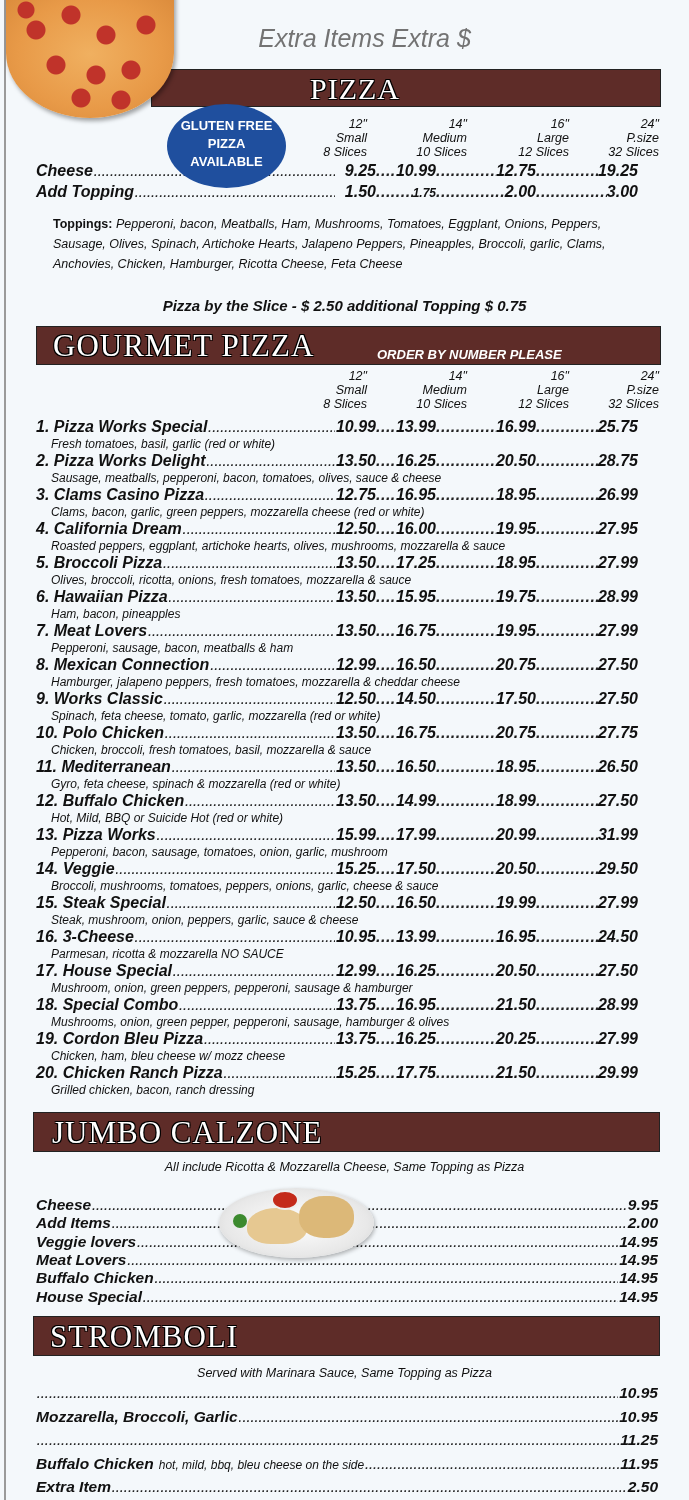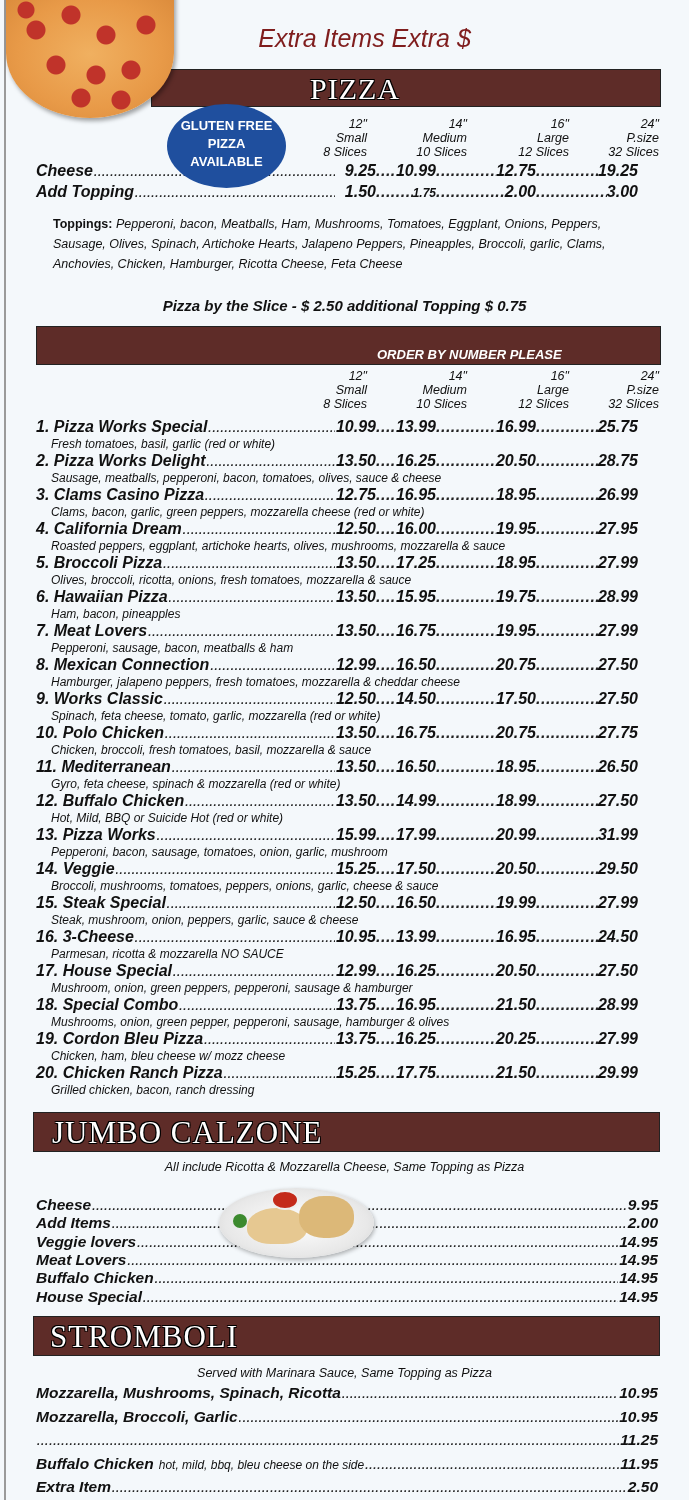--- a/index.html
+++ b/index.html
@@ -22,21 +22,21 @@
       radial-gradient(circle at 125px 80px, #c0332a 9px, transparent 10px),
       radial-gradient(circle at 75px 108px, #c0332a 9px, transparent 10px),
       radial-gradient(circle at 115px 110px, #c0332a 9px, transparent 10px),
       radial-gradient(circle at 20px 20px, #c0332a 8px, transparent 9px),
       radial-gradient(ellipse at center, #f0b060 0%, #e89a48 60%, #d9893a 100%);
     box-shadow: 2px 3px 4px rgba(0,0,0,.35);
     z-index:2;
   }
   .extra-title {
     position:absolute; left:0; width:689px; top:24px; text-align:center;
-    font-size:25px; font-style:italic; color:#7f1d1d; padding-left:40px; box-sizing:border-box;
+    font-size:25px; font-style:italic; color:#737373; padding-left:40px; box-sizing:border-box;
   }
   .bar {
     position:absolute; background:#5e2c28; border:1px solid #222;
     box-sizing:border-box; color:#fff;
     font-family:"Liberation Serif", serif;
     text-shadow: 1px 1px 0 #000, -1px -1px 0 #000, 1px -1px 0 #000, -1px 1px 0 #000;
     letter-spacing:1px;
   }
   .bar .title { position:absolute; top:0; }
   .bar .sub {
@@ -163,20 +163,21 @@
   </div>
 
 <div class="toppings">
   <b>Toppings:</b>
   <span>Pepperoni, bacon, Meatballs, Ham, Mushrooms, Tomatoes, Eggplant, Onions, Peppers, Sausage, Olives, Spinach, Artichoke Hearts, Jalapeno Peppers, Pineapples, Broccoli, garlic, Clams, Anchovies, Chicken, Hamburger, Ricotta Cheese, Feta Cheese</span>
 </div>
 
 <div class="slice">Pizza by the Slice - $ 2.50 additional Topping $ 0.75</div>
 
 <div class="bar" style="left:36px;top:326px;width:625px;height:39px;">
+  <span class="title" style="left:16px;top:1px;font-size:31px;">GOURMET PIZZA</span>
   <span class="sub" style="left:340px;top:20px;">ORDER BY NUMBER PLEASE</span>
 </div>
 
 <div id="gourmet-sizes">
     <div class="size-head" style="top: 369px; left: 277px; width: 90px;">
       <div>12"</div>
       <div>Small</div>
       <div>8 Slices</div>
     </div>
     <div class="size-head" style="top: 369px; left: 377px; width: 90px;">
@@ -680,21 +681,20 @@
       <span class="p">14.95</span>
     </div>
   </div>
 
 <div class="bar" style="left:33px;top:1316px;width:627px;height:40px;">
   <span class="title" style="left:16px;top:2px;font-size:31px;">STROMBOLI</span>
 </div>
 <div class="center-note" style="top:1366px;">Served with Marinara Sauce, Same Topping as Pizza</div>
 <div id="stromboli-rows">
     <div class="row" style="top: 1384px; font-size: 15.5px;">
-      <span class="name">Mozzarella, Mushrooms, Spinach, Ricotta</span>
       <span class="dots"></span>
       <span class="p">10.95</span>
     </div>
     <div class="row" style="top: 1407.5px; font-size: 15.5px;">
       <span class="name">Mozzarella, Broccoli, Garlic</span>
       <span class="dots"></span>
       <span class="p">10.95</span>
     </div>
     <div class="row" style="top: 1431px; font-size: 15.5px;">
       <span class="dots"></span>

